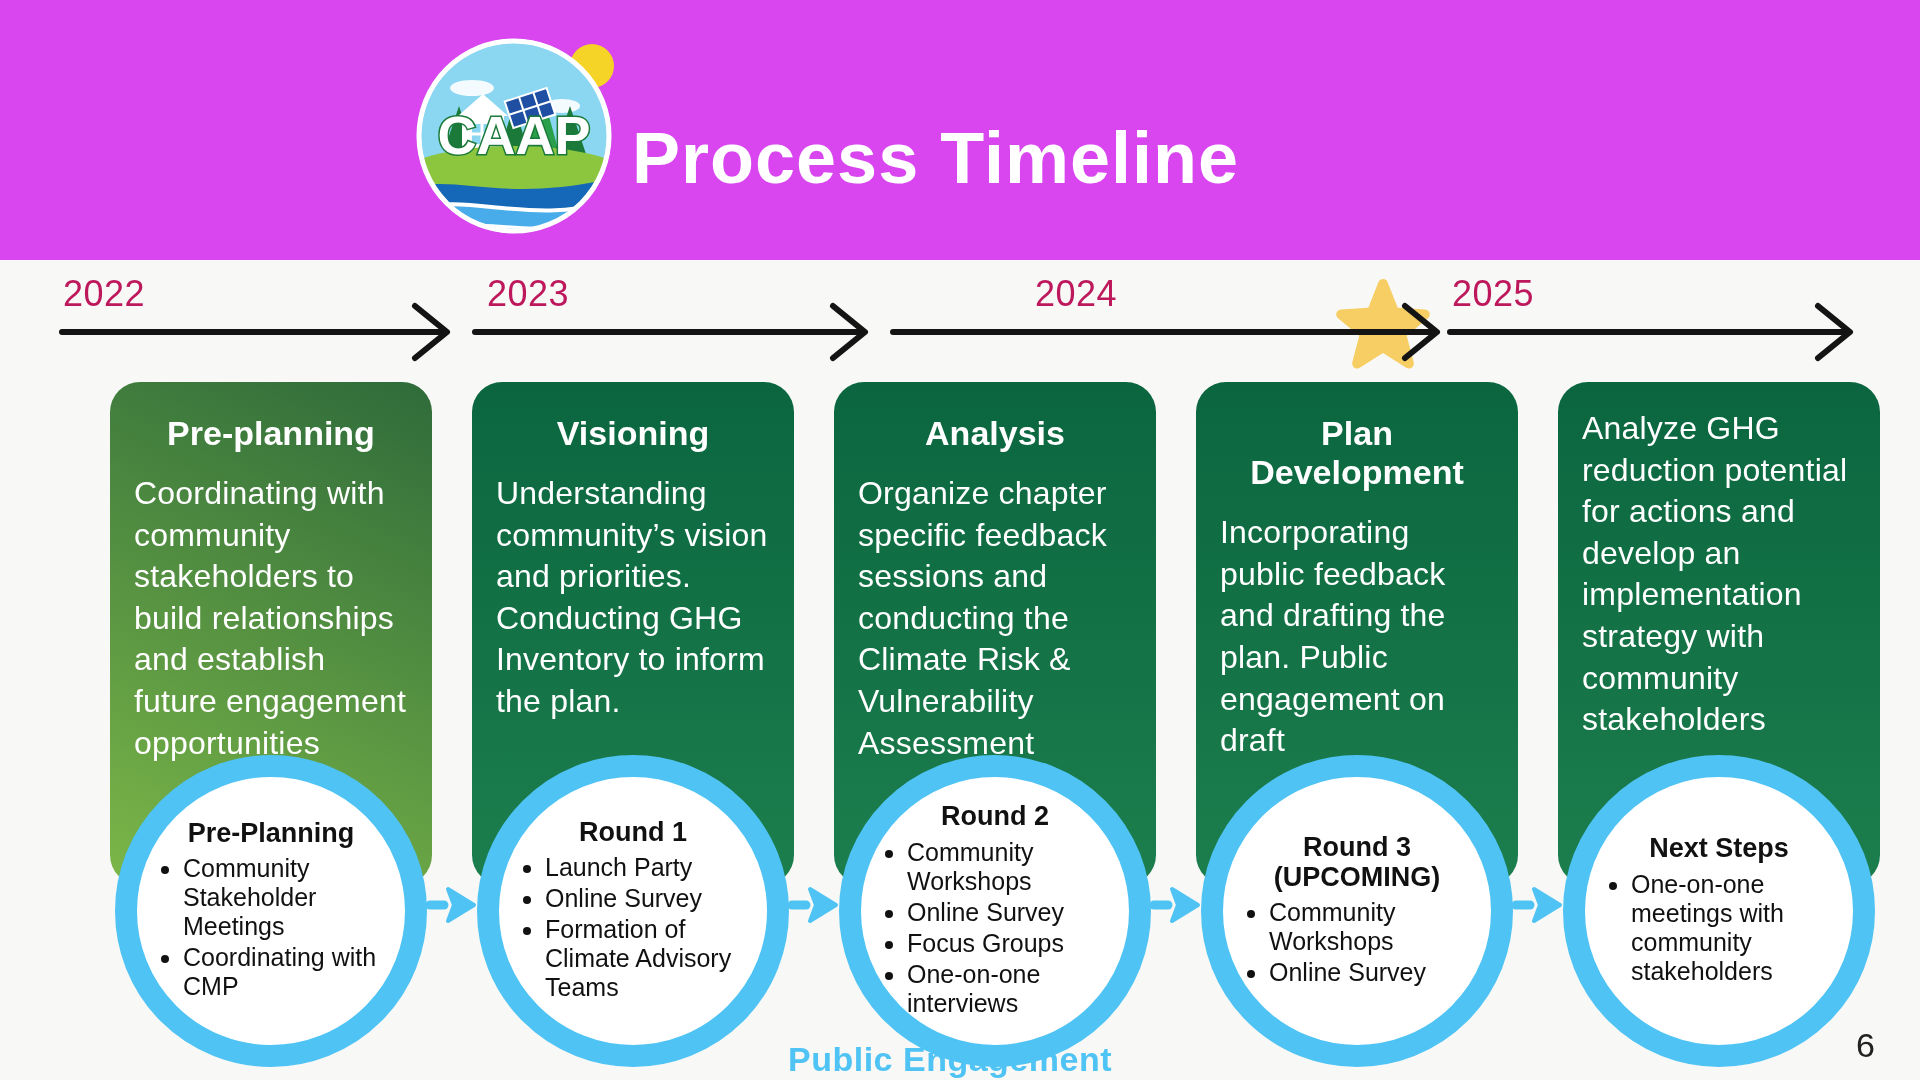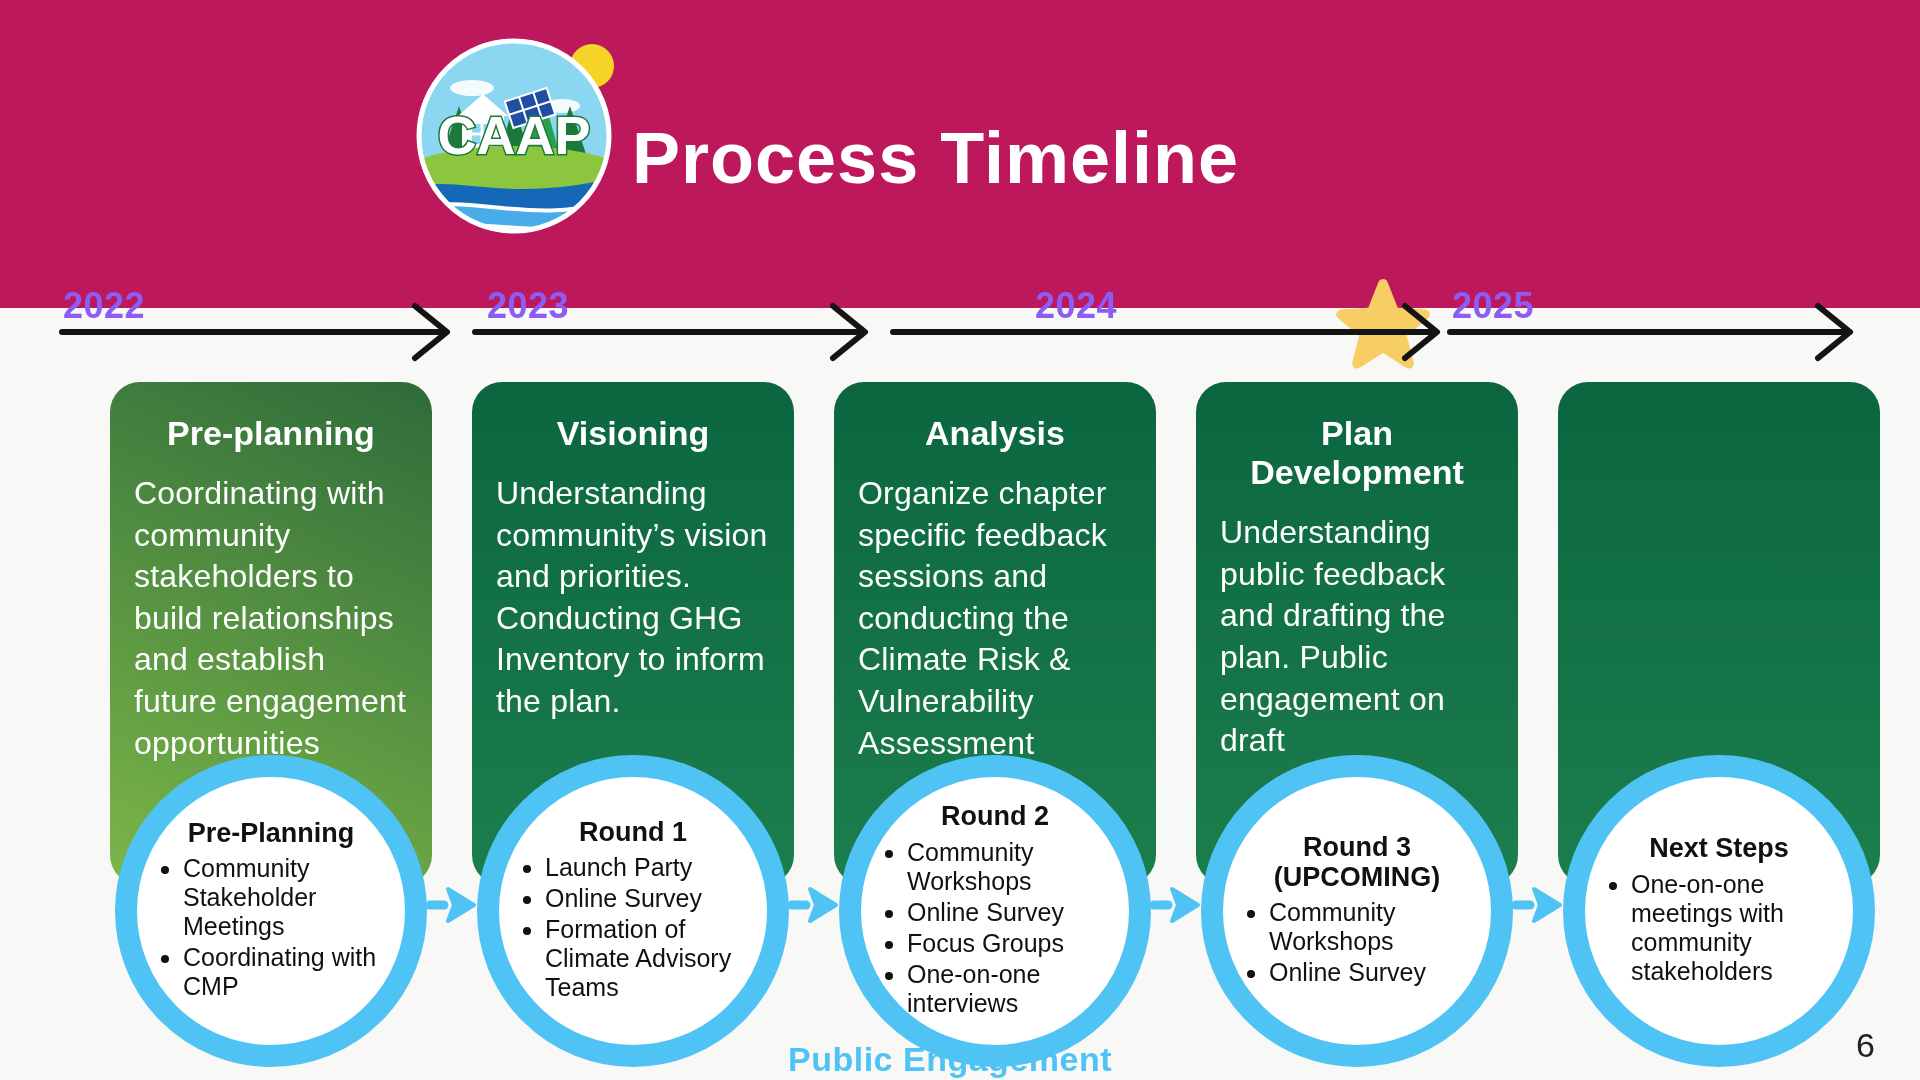--- a/index.html
+++ b/index.html
@@ -1,29 +1,29 @@
 <!DOCTYPE html>
 <html><head>
 <meta charset="utf-8">
 <style>
   html,body{margin:0;padding:0;background:#e5e5e3;}
   #slide{
     position:relative;width:1920px;height:1080px;overflow:hidden;
     background:#F8F8F6;font-family:"Liberation Sans",sans-serif;
   }
   
-  .header{position:absolute;left:0;top:0;width:1920px;height:308px;background:#be185d;}
+  .header{position:absolute;left:0;top:0;width:1920px;height:260px;background:#d946ef;}
   .logo{position:absolute;left:414px;top:36px;width:200px;height:200px;overflow:visible;}
   .slide-title{
     position:absolute;left:632px;top:122px;margin:0;
     font-size:72px;font-weight:bold;color:#FFFFFF;letter-spacing:1px;line-height:1;
   }
   
   .year{
-    position:absolute;top:288px;font-size:36px;font-weight:bold;color:#8b5cf6;
+    position:absolute;top:276px;font-size:36px;font-weight:normal;color:#be185d;
     line-height:1;letter-spacing:0.5px;
   }
   .y0{left:63px}.y1{left:487px}.y2{left:1035px}.y3{left:1452px}
   .tl-svg{position:absolute;left:0;top:270px;width:1920px;height:130px;}
   
   .card{
     position:absolute;top:382px;width:322px;height:503px;border-radius:30px;
     color:#FFFFFF;box-sizing:border-box;padding:26px 24px 0 24px;
   }
   .card.c0{left:110px;background:linear-gradient(205deg,#2E6B3A 0%,#7CB748 100%);}
@@ -127,23 +127,24 @@
   <div class="card c1">
     <div class="card-title">Visioning</div>
     <div class="card-body">Understanding community’s vision and priorities. Conducting GHG Inventory to inform the plan.</div>
   </div>
   <div class="card c2">
     <div class="card-title">Analysis</div>
     <div class="card-body">Organize chapter specific feedback sessions and conducting the Climate Risk &amp; Vulnerability Assessment</div>
   </div>
   <div class="card c3">
     <div class="card-title">Plan Development</div>
-    <div class="card-body">Understanding public feedback and drafting the plan. Public engagement on draft</div>
+    <div class="card-body">Incorporating public feedback and drafting the plan. Public engagement on draft</div>
   </div>
   <div class="card c4">
+    <div class="card-body">Analyze GHG reduction potential for actions and develop an implementation strategy with community stakeholders</div>
   </div>
 
   <div class="circle k0">
     <div class="circle-title">Pre-Planning</div>
     <ul>
         <li>Community Stakeholder Meetings</li>
         <li>Coordinating with CMP</li>
       </ul>
   </div>
   <div class="circle k1">

